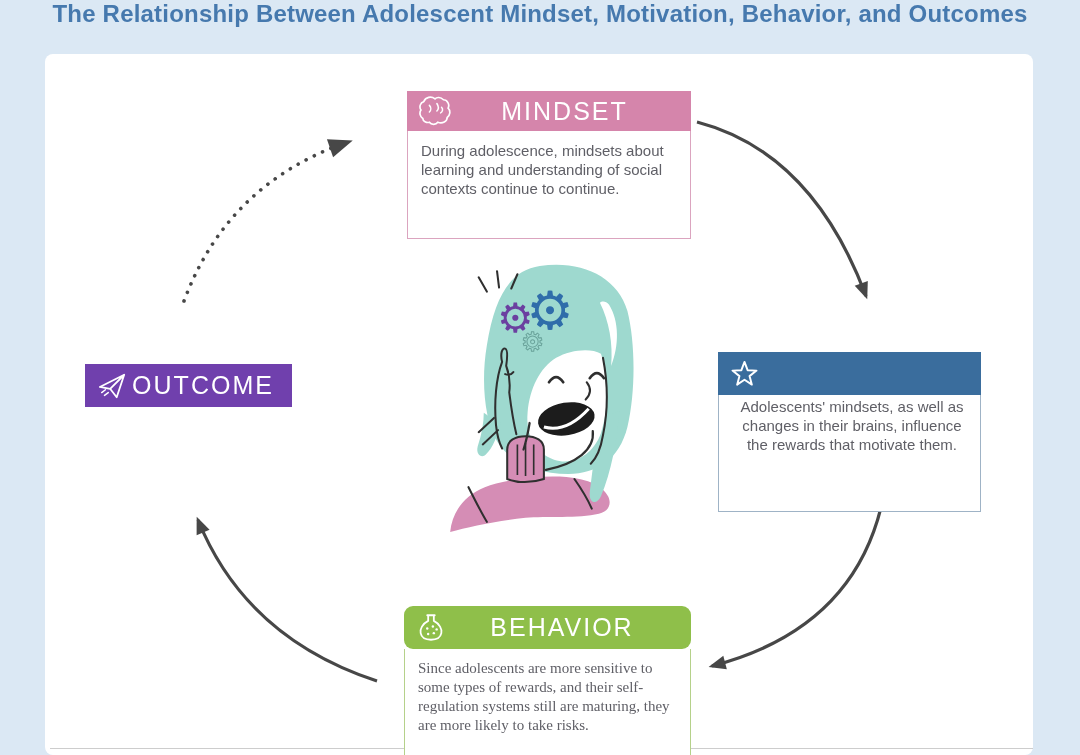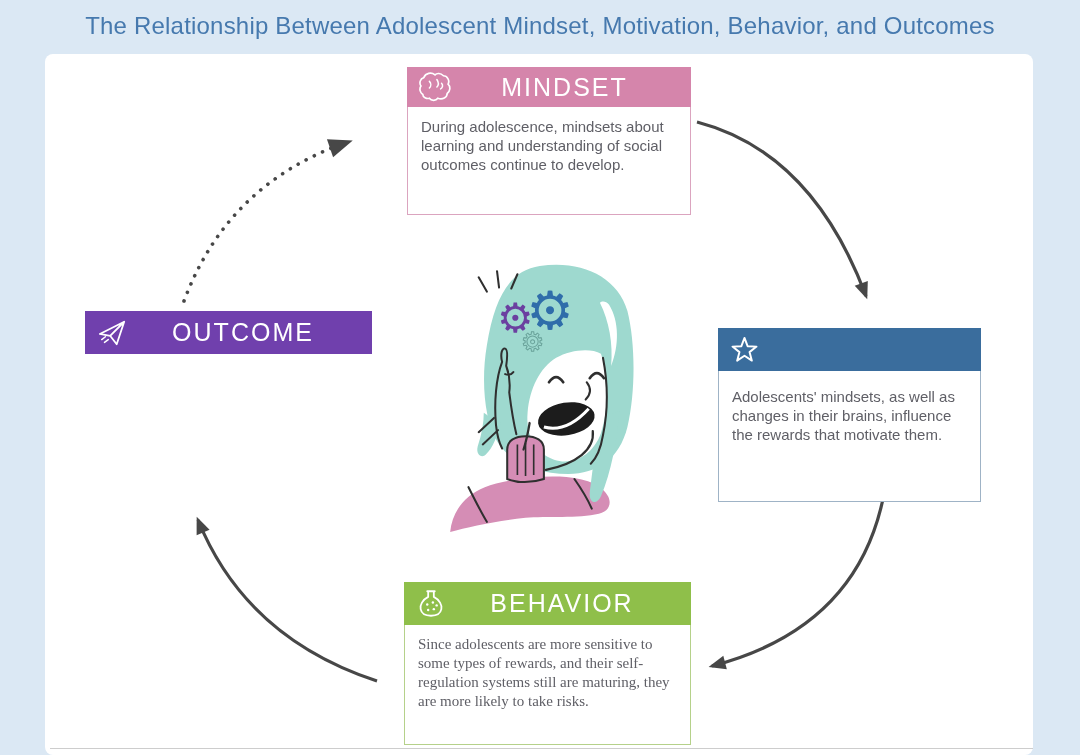--- a/index.html
+++ b/index.html
@@ -1,38 +1,38 @@
 <!DOCTYPE html>
 <html><head>
 <meta charset="utf-8">
 <style>
   html,body{margin:0;padding:0;}
   body{font-family:"Liberation Sans",sans-serif;background:#dbe8f4;}
   .stage{position:relative;width:1080px;height:755px;background:#dbe8f4;overflow:hidden;}
-  .page-title{position:absolute;left:0;top:12px;width:100%;text-align:center;
-    font-size:24px;font-weight:normal;color:#4679ae;letter-spacing:.2px;white-space:nowrap;}
+  .page-title{position:absolute;left:0;top:0;width:100%;text-align:center;
+    font-size:24px;font-weight:bold;color:#4679ae;letter-spacing:.2px;white-space:nowrap;}
   .panel{position:absolute;left:45px;top:54px;width:988px;height:701px;
     background:#ffffff;border-radius:8px;}
   .panel-edge{position:absolute;left:50px;top:748px;width:983px;height:1px;background:#cdcdcd;}
-  .node{position:absolute;background:#fff;box-sizing:border-box;}
+  .node{position:absolute;background:#fff;box-sizing:border-box;margin-top:24px;}
   .node .hdr{display:flex;align-items:center;color:#fff;}
   .node .hdr .ic{margin-left:11px;display:flex;align-items:center;}
   .node .hdr .lbl{flex:1;text-align:center;font-size:25px;letter-spacing:2px;
     font-weight:400;padding-right:14px;}
   .node .body{font-size:15px;line-height:19px;color:#5f5f66;padding:10px 8px 10px 13px;}
   .n-mindset{left:407px;top:67px;width:284px;}
   .n-mindset .hdr{height:40px;background:#d585ab;}
   .n-mindset .body{border:1px solid #dba4bf;border-top:none;min-height:87px;}
   .n-motivation{left:718px;top:328px;width:263px;}
   .n-motivation .hdr{height:43px;background:#3a6d9d;}
-  .n-motivation .body{border:1px solid #9fb3c6;border-top:none;min-height:104px;padding-top:16px;}
+  .n-motivation .body{border:1px solid #9fb3c6;border-top:none;min-height:104px;padding-top:2px;text-align:center;}
   .n-behavior{left:404px;top:582px;width:287px;}
-  .n-behavior .hdr{height:43px;background:#8fbf4a;}
+  .n-behavior .hdr{height:43px;background:#8fbf4a;border-radius:9px;}
   .n-behavior .body{border:1px solid #b5d18a;border-top:none;min-height:99px;font-family:Liberation Serif, serif;}
-  .n-outcome{left:85px;top:311px;width:287px;}
+  .n-outcome{left:85px;top:340px;width:207px;}
   .n-outcome .hdr{height:43px;background:#7040ad;}
   .n-outcome .body{border:1px solid #b09ccf;border-top:none;min-height:99px;}
   .arrows{position:absolute;left:0;top:0;pointer-events:none;}
   .figure{position:absolute;left:448px;top:260px;}
   .gear-text{font-family:"DejaVu Sans",sans-serif;}
 </style>
 </head>
 <body>
 
 <div class="stage">
@@ -102,21 +102,21 @@
       <span class="ic">
         <svg width="34" height="30" viewBox="0 0 36 32">
           <path d="M18,3 C14,0 8,1 6,6 C2,7 1,12 3,15 C1,18 2,22 5,24 C5,27 9,29 12,28
                    C14,31 19,31 21,28 C26,30 31,27 31,23 C34,21 35,16 32,13 C34,9 31,4 27,4
                    C24,1 20,1 18,3 Z" fill="none" stroke="#fff" stroke-width="1.8"></path>
           <path d="M12,10 C14,12 14,15 12,17 M20,8 C22,11 22,14 20,16 M25,12 C27,14 26,17 24,18" fill="none" stroke="#fff" stroke-width="1.6" stroke-linecap="round"></path>
         </svg>
       </span>
       <span class="lbl">MINDSET</span>
     </div>
-    <div class="body">During adolescence, mindsets about learning and understanding of social outcomes continue to develop.</div>
+    <div class="body">During adolescence, mindsets about learning and understanding of social contexts continue to continue.</div>
   </div>
 
   <div class="node n-motivation">
     <div class="hdr">
       <span class="ic">
         <svg width="31" height="31" viewBox="0 0 32 32">
           <polygon points="16,4 19.2,12.6 28.4,13 21.2,18.7 23.6,27.5 16,22.5 8.4,27.5 10.8,18.7 3.6,13 12.8,12.6" fill="none" stroke="#fff" stroke-width="2" stroke-linejoin="round"></polygon>
         </svg>
       </span>
     </div>

